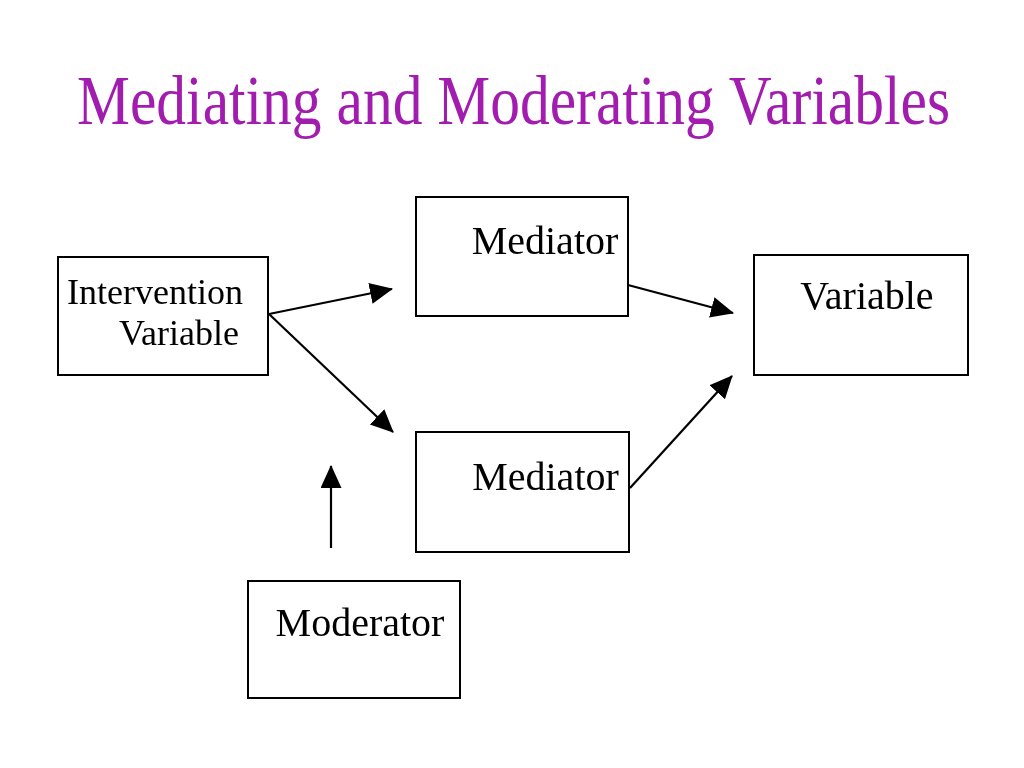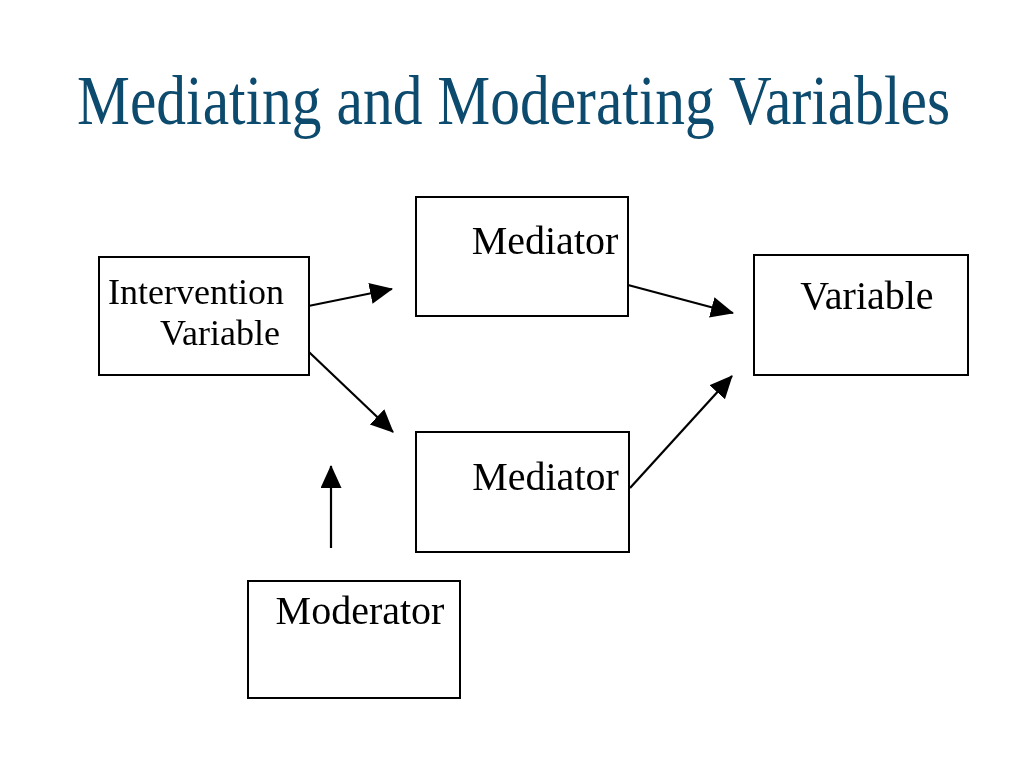--- a/index.html
+++ b/index.html
@@ -18,21 +18,21 @@
   }
   .slide-title {
     position: absolute;
     left: 0;
     top: 62px;
     width: 1024px;
     text-align: center;
     font-size: 70px;
     line-height: 78px;
     white-space: nowrap;
-    color: #0c4a6e;
+    color: #a21caf;
   }
   .condensed {
     display: inline-block;
     transform: scaleX(0.85);
     transform-origin: 50% 50%;
     white-space: nowrap;
   }
   .arrow-layer {
     position: absolute;
     left: 0;
@@ -46,26 +46,26 @@
     border: 2px solid #000000;
     background: #ffffff;
     text-align: center;
   }
   .node .line {
     position: relative;
     font-size: 40px;
     line-height: 41px;
     white-space: nowrap;
   }
-  .node-intervention { left: 57px;  top: 256px; width: 212px; height: 120px; padding-top: 14px; margin-left: 41px; }
+  .node-intervention { left: 57px;  top: 256px; width: 212px; height: 120px; padding-top: 14px; }
   .node-intervention .line { font-size: 36px; }
   .node-mediator-top { left: 415px; top: 196px; width: 214px; height: 121px; padding-top: 22px; }
   .node-mediator-bottom { left: 415px; top: 431px; width: 215px; height: 122px; padding-top: 23px; }
   .node-outcome { left: 753px; top: 254px; width: 216px; height: 122px; padding-top: 19px; }
-  .node-moderator { left: 247px; top: 580px; width: 214px; height: 119px; padding-top: 8px; }
+  .node-moderator { left: 247px; top: 580px; width: 214px; height: 119px; padding-top: 20px; }
 
   .off-l8  { left: -8px; }
   .off-r6  { left: 6px; }
   .off-r16 { left: 16px; }
   .off-r23 { left: 23px; }
 </style>
 </head>
 <body>
 
 <div class="slide">

